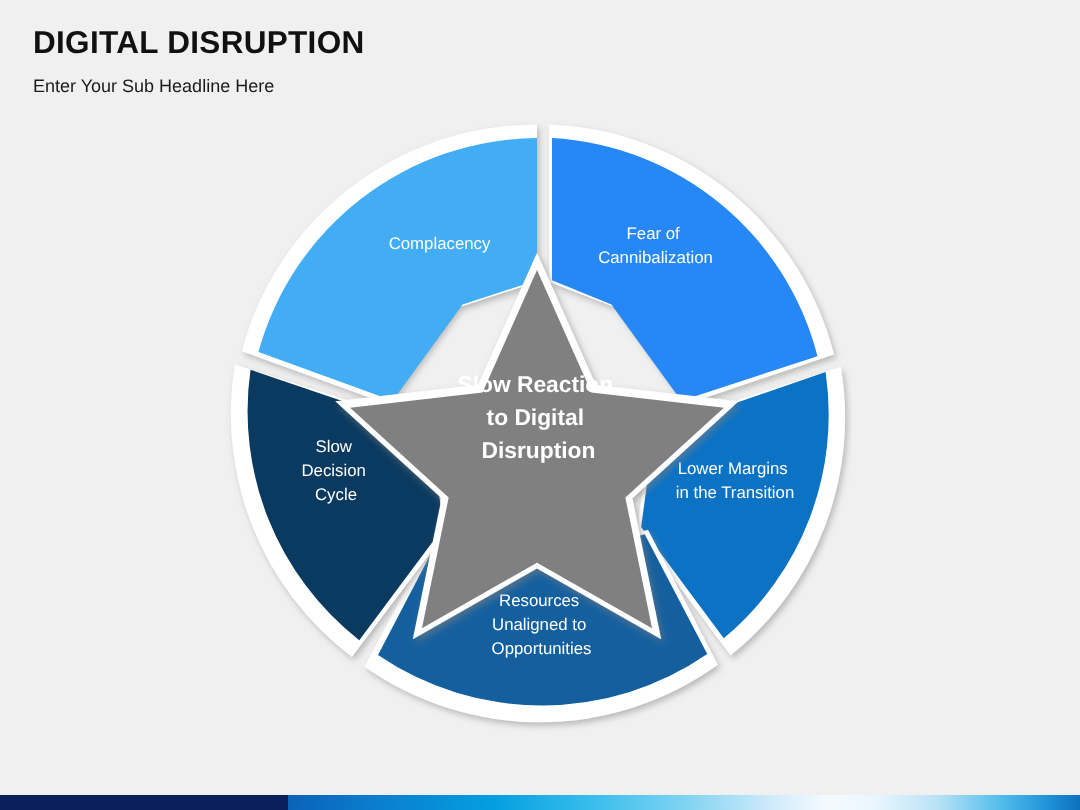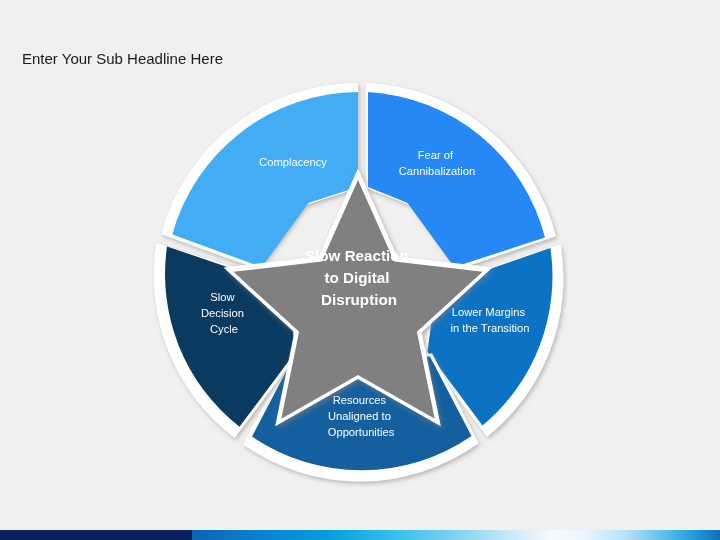--- a/index.html
+++ b/index.html
@@ -27,21 +27,21 @@
     font-size: 21px;
     font-weight: bold;
     color: #111111;
     letter-spacing: 0.2px;
     white-space: nowrap;
   }
   .subtitle {
     position: absolute;
     left: 22px;
     top: 50px;
-    font-size: 15px;
+    font-size: 12px;
     font-weight: normal;
     color: #1a1a1a;
     white-space: nowrap;
   }
   .diagram-wrap {
     position: absolute;
     left: 148px;
     top: 76px;
     width: 420px;
     height: 420px;
@@ -100,20 +100,21 @@
       #53bdeb 90%,
       #1e93d8 96%,
       #0d6fbe 100%);
   }
 </style>
 </head>
 <body>
 
 <div class="slide">
 
+  <div class="title">DIGITAL DISRUPTION</div>
   <div class="subtitle">Enter Your Sub Headline Here</div>
 
   <div class="diagram-wrap">
     <svg class="diagram-svg" viewBox="0 0 420 420" xmlns="http://www.w3.org/2000/svg">
       <defs>
         <filter id="petalShadow" x="-25%" y="-25%" width="150%" height="150%">
           <feDropShadow dx="1.6" dy="2.2" stdDeviation="2.2" flood-color="#8a8a8a" flood-opacity="0.55"></feDropShadow>
         </filter>
         <filter id="coreShadow" x="-30%" y="-30%" width="160%" height="160%">
           <feDropShadow dx="1.6" dy="2.4" stdDeviation="2.4" flood-color="#7f7f7f" flood-opacity="0.6"></feDropShadow>

